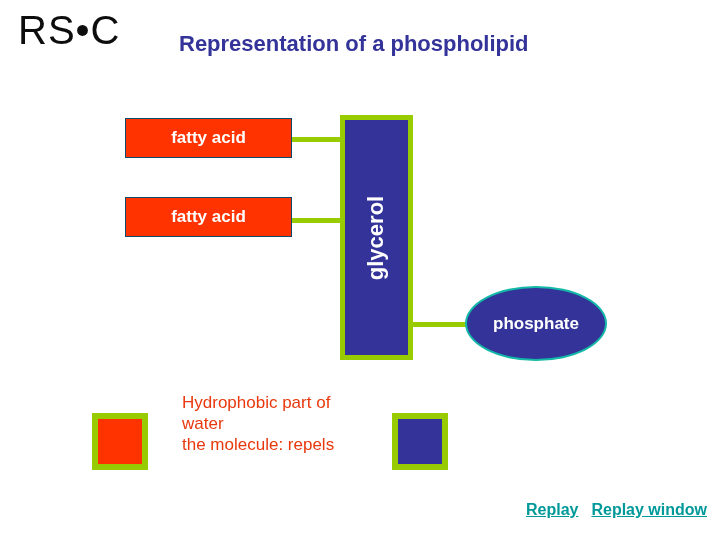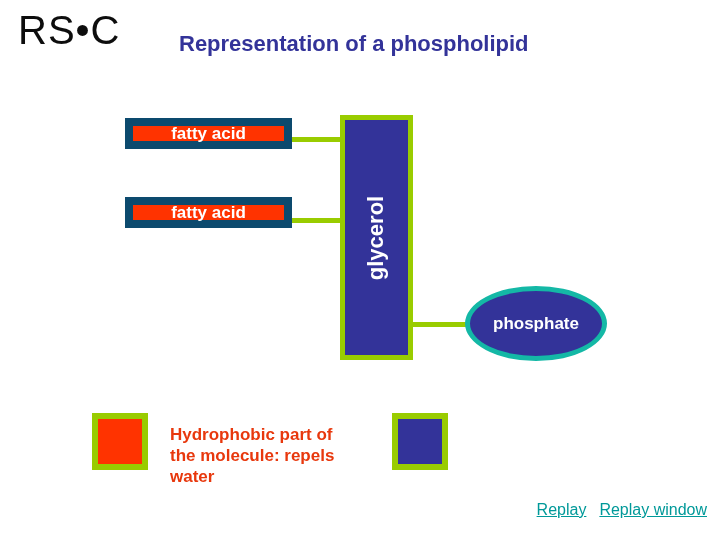--- a/index.html
+++ b/index.html
@@ -34,24 +34,24 @@
   .box {
     position: absolute;
     display: flex;
     align-items: center;
     justify-content: center;
     color: #ffffff;
     font-weight: bold;
   }
   .fatty {
     width: 167px;
-    height: 31px;
+    height: 40px;
     left: 125px;
     background: #ff3300;
-    border: 8px solid #0c4a6e;
+    border: 1px solid #0c4a6e;
     font-size: 17px;
     text-align: center;
   }
   .fatty-top { top: 118px; }
   .fatty-bottom { top: 197px; }
   .glycerol {
     left: 340px;
     top: 115px;
     width: 73px;
     height: 245px;
@@ -62,21 +62,21 @@
   .glycerol .vtext {
     transform: rotate(-90deg);
     white-space: nowrap;
   }
   .phosphate {
     left: 465px;
     top: 286px;
     width: 142px;
     height: 75px;
     background: #333399;
-    border: 5px solid #14b8a6;
+    border: 2px solid #14b8a6;
     border-radius: 50%;
     font-size: 17px;
     text-align: right;
   }
   .connector {
     position: absolute;
     height: 5px;
     background: #99cc00;
   }
   .conn-1 { left: 290px; top: 137px; width: 52px; }
@@ -86,36 +86,37 @@
     position: absolute;
     width: 56px;
     height: 57px;
     top: 413px;
     border: 6px solid #99cc00;
   }
   .swatch-hydrophobic { left: 92px; background: #ff3300; }
   .swatch-hydrophilic { left: 392px; background: #333399; }
   .legend-text {
     position: absolute;
-    top: 424px;
+    top: 392px;
     font-size: 17px;
-    font-weight: bold;
+    font-weight: normal;
     line-height: 21px;
     white-space: nowrap;
+    margin-left: 12px;
   }
   .legend-hydrophobic { left: 170px; color: #e8380d; }
   .legend-hydrophilic { left: 482px; color: #333399; }
   .footer-links {
     position: absolute;
     right: 13px;
     top: 501px;
     display: flex;
     gap: 13px;
     font-size: 16px;
-    font-weight: normal;
+    font-weight: bold;
   }
   .footer-links a {
     color: #009999;
     text-decoration: underline;
     cursor: pointer;
     white-space: nowrap;
   }
 </style>
 </head>
 <body>
@@ -142,22 +143,22 @@
     <span class="vtext">glycerol</span>
   </div>
 
   <div class="box phosphate">
     <span>phosphate</span>
   </div>
 
   <div class="swatch swatch-hydrophobic"></div>
   <div class="legend-text legend-hydrophobic">
     <div>Hydrophobic part of</div>
+    <div>water</div>
     <div>the molecule: repels</div>
-    <div>water</div>
   </div>
 
   <div class="swatch swatch-hydrophilic"></div>
 
   <div class="footer-links">
     <a>Replay</a>
     <a>Replay window</a>
   </div>
 
 </div>

